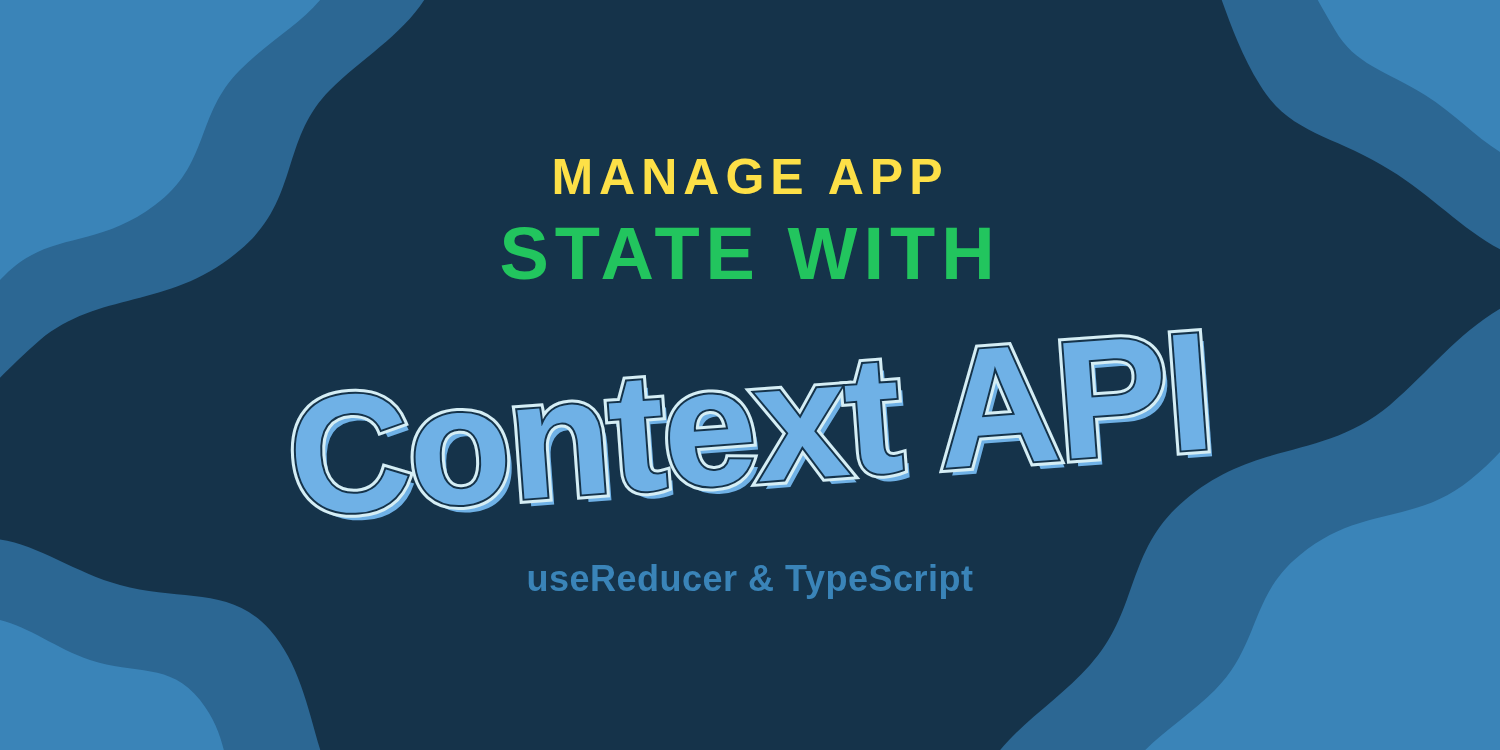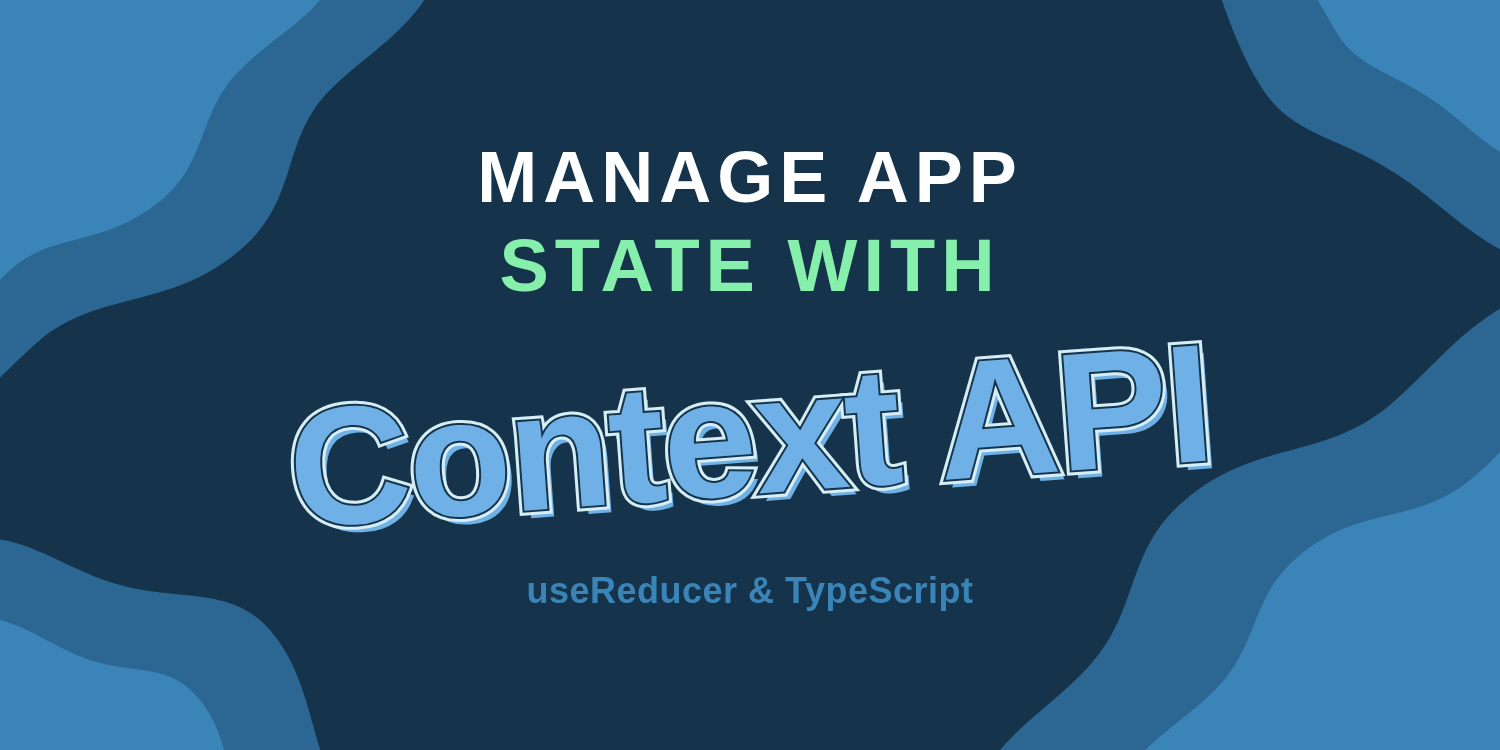--- a/index.html
+++ b/index.html
@@ -19,30 +19,30 @@
     top: 0; left: 0; width: 100%; height: 100%;
     display: flex;
     flex-direction: column;
     align-items: center;
     justify-content: center;
     text-align: center;
     z-index: 10;
   }
 
   .line1 {
-    color: #ffffff;
+    color: #fde047;
     font-weight: 800;
-    font-size: 72px;
+    font-size: 50px;
     letter-spacing: 6px;
     line-height: 1.1;
     text-transform: uppercase;
     margin-bottom: 8px;
   }
   .line2 {
-    color: #86efac;
+    color: #22c55e;
     font-weight: 800;
     font-size: 74px;
     letter-spacing: 6px;
     line-height: 1.1;
     text-transform: uppercase;
     margin-bottom: 25px;
   }
 
   .headline-wrap {
     position: relative;

